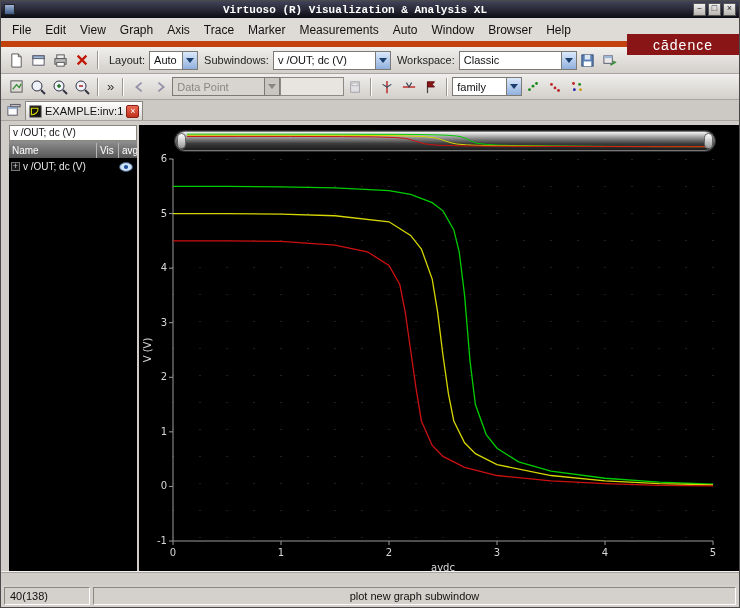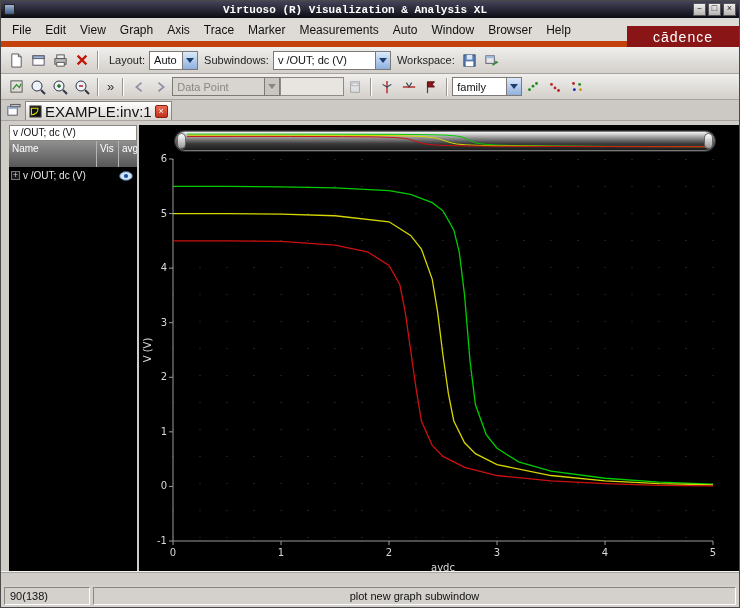--- a/index.html
+++ b/index.html
@@ -9,21 +9,21 @@
 
   
   .titlebar { height:17px; background:linear-gradient(#44445a,#0c0c14); display:flex; align-items:center; padding:0 3px; flex:0 0 auto;font-family:Liberation Mono, monospace; }
   .title-icon { width:11px; height:11px; background:linear-gradient(#9fb4d4,#3d5a86); border:1px solid #222; margin-right:4px; }
   .title-text { flex:1; text-align:center; color:#fff; font-size:11px; font-weight:bold; }
   .winbtn { width:13px; height:13px; margin-left:2px; background:linear-gradient(#efefef,#b8b4b0); border:1px solid #555; font-size:9px; line-height:11px; text-align:center; color:#222; }
 
   
   .menubar { height:29px; background:#dedad5; border-bottom:6px solid #c2410c; display:flex; align-items:center; padding-left:4px; position:relative; flex:0 0 auto; }
   .menu-item { font-size:12px; color:#111; padding:2px 7px; cursor:default; }
-  .brand { position:absolute; right:0; top:8px; height:21px; width:112px; background:#8a1517; color:#fff; font-size:14px; display:flex; align-items:center; justify-content:center; letter-spacing:1px; }
+  .brand { position:absolute; right:0; top:16px; height:21px; width:112px; background:#8a1517; color:#fff; font-size:14px; display:flex; align-items:center; justify-content:center; letter-spacing:1px; }
 
   
   .toolbar { background:linear-gradient(#f0efed,#d3cfca); border-bottom:1px solid #a9a49f; display:flex; align-items:center; padding:0 4px; flex:0 0 auto; }
   .toolbar1 { height:27px; }
   .toolbar2 { height:26px; }
   .tbtn { width:22px; height:22px; display:flex; align-items:center; justify-content:center; border:1px solid transparent; }
   .tbtn.disabled { opacity:.45; }
   .sep { width:2px; height:18px; border-left:1px solid #9a958f; border-right:1px solid #fdfdfd; margin:0 4px; }
   .tlabel { font-size:11px; color:#222; margin:0 4px 0 6px;text-align:right; }
   .combo { display:inline-flex; align-items:center; background:#fff; border:1px solid #7d7a75; height:19px; font-size:11px; color:#111; }
@@ -33,28 +33,28 @@
   .combo.disabled { background:#d8d4cf; color:#8b8780; }
   .combo.disabled .arrow { background:#c9c5c0; }
   .combo.disabled .arrow::after { border-top-color:#8b8780; }
   .field { width:64px; height:19px; border:1px solid #8d8984; background:#e8e5e1; font-size:11px; padding:0 3px; font-family:"Liberation Sans",sans-serif; }
   .chevron { font-size:13px; color:#333; padding:0 4px; }
 
   
   .tabbar { height:21px; background:#ccc8c3; border-bottom:1px solid #a9a49f; display:flex; align-items:flex-end; padding-left:4px; flex:0 0 auto; }
   .tabbar-icon { width:17px; height:17px; display:flex; align-items:center; justify-content:center; margin:0 3px 1px 0; }
   .tab { display:inline-flex; align-items:center; height:19px; background:linear-gradient(#fefefe,#d9d6d2); border:1px solid #8a8680; border-bottom:none; padding:0 3px; gap:3px; }
-  .tab-label { font-size:15px; color:#111; }
+  .tab-label { font-size:11px; color:#111; }
   .tab-close { width:13px; height:13px; background:linear-gradient(#e86a50,#c2301c); border:1px solid #8a2014; color:#fff; font-size:9px; line-height:11px; text-align:center; border-radius:2px; }
 
   
   .main { flex:1 1 auto; display:flex; background:#d0ccc7; padding:4px 0 0 8px; min-height:0; }
   .leftpanel { width:128px; flex:0 0 auto; display:flex; flex-direction:column; margin-right:2px; }
   .panel-header { height:16px; background:#fff; border:1px solid #8a8680; font-size:10px; line-height:14px; padding-left:3px; color:#111; }
-  .panel-cols { height:26px; display:flex; background:linear-gradient(#8f8f8f,#575757); color:#fff; font-size:10px; line-height:15px; }
+  .panel-cols { height:17px; display:flex; background:linear-gradient(#8f8f8f,#575757); color:#fff; font-size:10px; line-height:15px;align-items:flex-end; }
   .panel-cols .col { padding-left:3px; border-right:1px solid #b5b5b5; overflow:hidden; white-space:nowrap; }
   .col-name { flex:1; } .col-vis { width:22px; } .col-avg { width:18px; border-right:none !important; }
   .panel-body { flex:1; background:#000; overflow:hidden; }
   .trace-row { height:17px; display:flex; align-items:center; padding-left:2px; color:#e8e8e8; font-size:10px; }
   .expander { width:9px; height:9px; border:1px solid #777; background:#1a1a1a; color:#ccc; font-size:9px; line-height:7px; text-align:center; margin-right:3px; flex:0 0 auto; }
   .trace-name { flex:1; white-space:nowrap; overflow:hidden; }
   .vis-cell { width:22px; display:flex; justify-content:center; flex:0 0 auto; }
 
   .plot { position:relative; flex:1 1 auto; background:#000; overflow:hidden; }
   .strip { position:absolute; left:36px; top:6px; width:540px; height:20px; border-radius:10px; border:1px solid #777;
@@ -131,20 +131,24 @@
     <div class="combo" style="width:49px">
       <span class="val" style="flex:1">Auto</span>
       <span class="arrow"></span>
     </div>
     <span class="tlabel">Subwindows:</span>
     <div class="combo" style="width:118px">
       <span class="val" style="flex:1">v /OUT; dc (V)</span>
       <span class="arrow"></span>
     </div>
     <span class="tlabel">Workspace:</span>
+    <div class="combo" style="width:118px">
+      <span class="val" style="flex:1">Classic</span>
+      <span class="arrow"></span>
+    </div>
     <div class="tbtn">
       <svg width="15" height="15" viewBox="0 0 16 16">
           <rect x="2" y="2" width="12" height="12" fill="#5a7fb5" stroke="#2d4a74"></rect>
           <rect x="5" y="2" width="6" height="5" fill="#dce6f4"></rect>
           <rect x="4" y="9" width="8" height="5" fill="#fff"></rect>
         </svg>
     </div>
     <div class="tbtn">
       <svg width="15" height="15" viewBox="0 0 16 16">
           <rect x="2" y="3" width="9" height="8" fill="#e8e8e8" stroke="#556"></rect>
@@ -359,17 +363,17 @@
           <text x="304" y="446" fill="#d8d8d8" font-size="10" text-anchor="middle">avdc</text>
           <polyline points="34,61.285714285714285 88,61.285714285714285 142,61.83142857142856 196,62.922857142857154 250,65.65142857142857 271.6,69.47142857142859 293.2,77.65714285714284 304,85.84285714285716 314.8,104.94285714285714 320.2,126.77142857142859 325.6,170.42857142857144 331,235.9142857142857 336.4,279.57142857142856 347.2,309.5857142857143 358,323.2285714285714 379.6,336.87142857142857 412,346.1485714285714 466,353.24285714285713 520,357.0628571428572 574,359.24571428571426" fill="none" stroke="#00cc00" stroke-width="1.3"></polyline>
           <polyline points="34,88.57142857142857 88,88.57142857142857 142,89.11714285714285 196,90.75428571428571 250,96.75714285714288 271.6,110.40000000000002 282.4,124.04285714285716 293.2,154.05714285714288 298.6,186.79999999999998 304,230.45714285714288 309.4,268.65714285714284 314.8,295.9428571428571 325.6,317.7714285714286 336.4,328.6857142857143 358,339.59999999999997 412,350.5142857142857 466,355.9714285714286 520,358.7 574,359.7914285714286" fill="none" stroke="#d6d600" stroke-width="1.3"></polyline>
           <polyline points="34,115.85714285714285 88,115.85714285714285 142,116.40285714285713 196,120.22285714285715 228.4,126.77142857142859 250,140.4142857142857 260.8,159.51428571428573 266.2,186.79999999999998 271.6,225 277,263.2 282.4,295.9428571428571 293.2,320.5 304,331.4142857142857 325.6,342.3285714285714 358,350.5142857142857 412,355.9714285714286 466,358.7 520,360.33714285714285 574,360.8828571428572" fill="none" stroke="#cc1111" stroke-width="1.3"></polyline>
         </svg>
     </div>
   </div>
 
   <div class="bottomstrip"></div>
   <div class="statusbar">
-    <div class="status-cell status-left">90(138)</div>
+    <div class="status-cell status-left">40(138)</div>
     <div class="status-cell status-right">plot new graph subwindow</div>
   </div>
 
 </div>
 
 </body></html>

